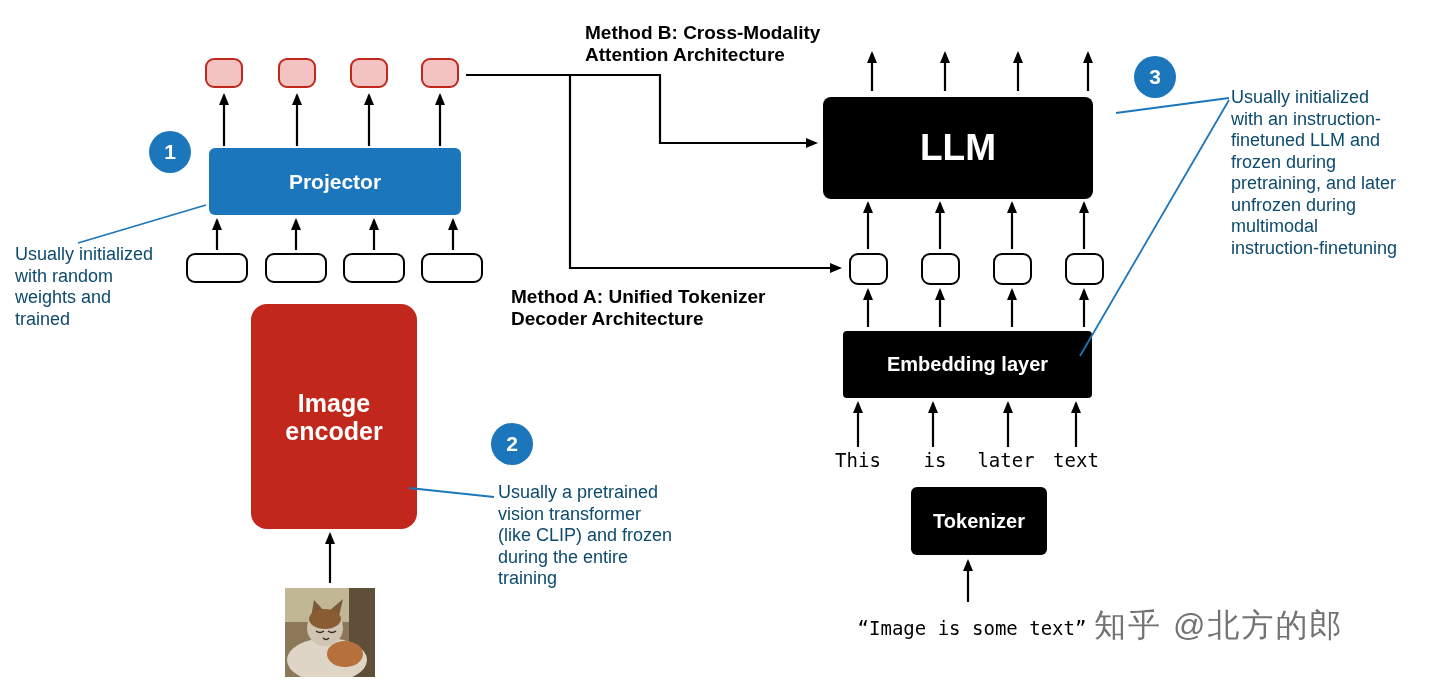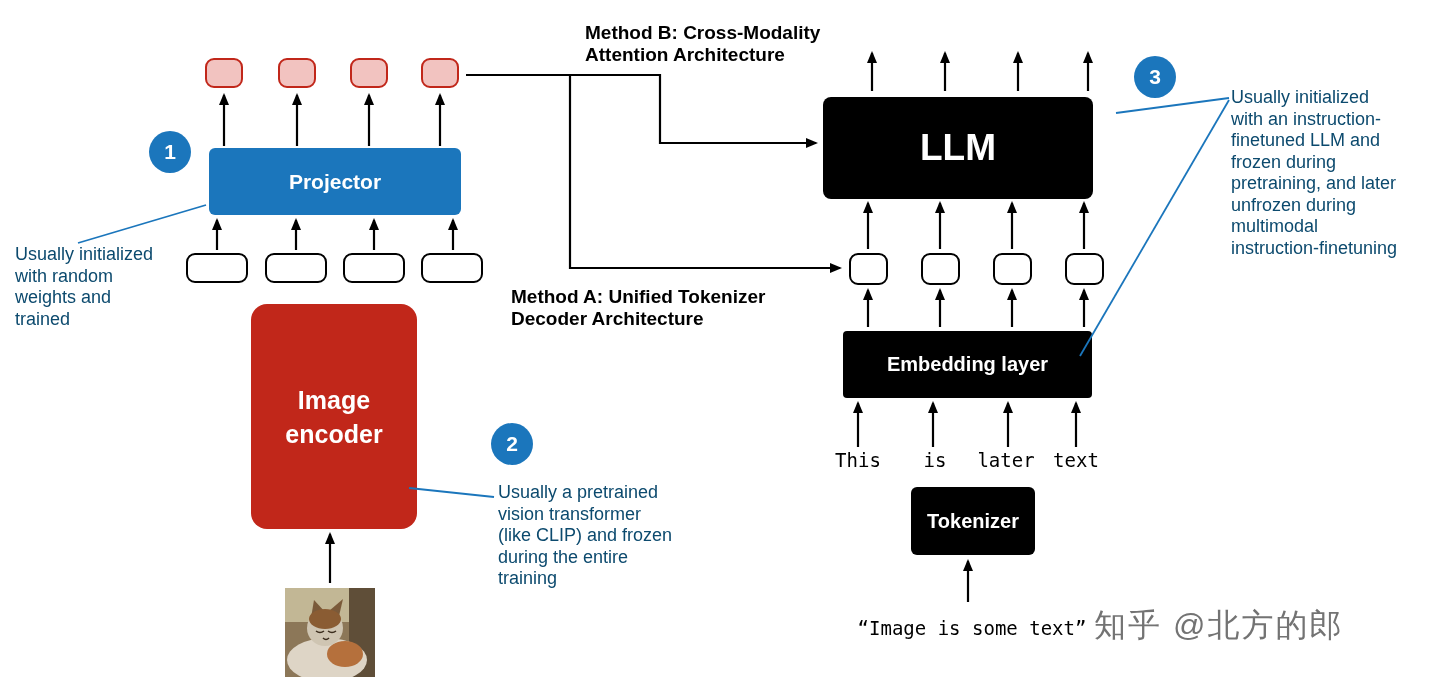--- a/index.html
+++ b/index.html
@@ -12,25 +12,25 @@
   
   #connectors{position:absolute;left:0;top:0;width:1440px;height:693px;z-index:6;pointer-events:none;}
   
   .pink-token{width:38px;height:30px;background:#f2c3c0;border:2.5px solid #c1271a;border-radius:9px;z-index:2;}
   .wbox{background:#fff;border:2.5px solid #000;border-radius:9px;z-index:2;}
   .wbox-l{width:62px;height:30px;}
   .wbox-r{width:39px;height:32px;}
   .projector{left:209px;top:148px;width:252px;height:67px;background:#1b76bc;border-radius:6px;
     color:#fff;font-weight:bold;font-size:21px;z-index:2;}
   .encoder{left:251px;top:304px;width:166px;height:225px;background:#c1271a;border-radius:16px;
-    color:#fff;font-weight:bold;font-size:25px;line-height:34px;text-align:center;white-space:pre-line;z-index:2;}
+    color:#fff;font-weight:bold;font-size:25px;line-height:28px;text-align:center;white-space:pre-line;z-index:2;}
   .blackbox{background:#000;color:#fff;font-weight:bold;z-index:2;}
   .llm{left:823px;top:97px;width:270px;height:102px;border-radius:8px;font-size:37px;}
   .embedding{left:843px;top:331px;width:249px;height:67px;border-radius:4px;font-size:20px;}
-  .tokenizer{left:911px;top:487px;width:124px;height:68px;border-radius:6px;font-size:20px;}
+  .tokenizer{left:911px;top:487px;width:136px;height:68px;border-radius:6px;font-size:20px;}
   
   .method-title{font-weight:bold;font-size:19px;line-height:22px;white-space:pre-line;z-index:3;}
   .note{color:#0c4a6e;font-size:18px;line-height:21.5px;white-space:pre-line;z-index:3;}
   .blue-circle{width:42px;height:42px;border-radius:50%;background:#1b76bc;color:#fff;
     font-weight:bold;font-size:21px;z-index:4;}
   .mono{font-family:"DejaVu Sans Mono",monospace;font-size:19px;}
   .word{top:449px;transform:translateX(-50%);z-index:2;}
   .input-sentence{left:972px;top:617px;transform:translateX(-50%);white-space:nowrap;z-index:2;}
   .watermark{left:1094px;top:604px;color:#737373;font-size:32px;letter-spacing:2px;white-space:nowrap;z-index:2;}
   .cat{left:285px;top:588px;width:90px;height:89px;z-index:2;}

